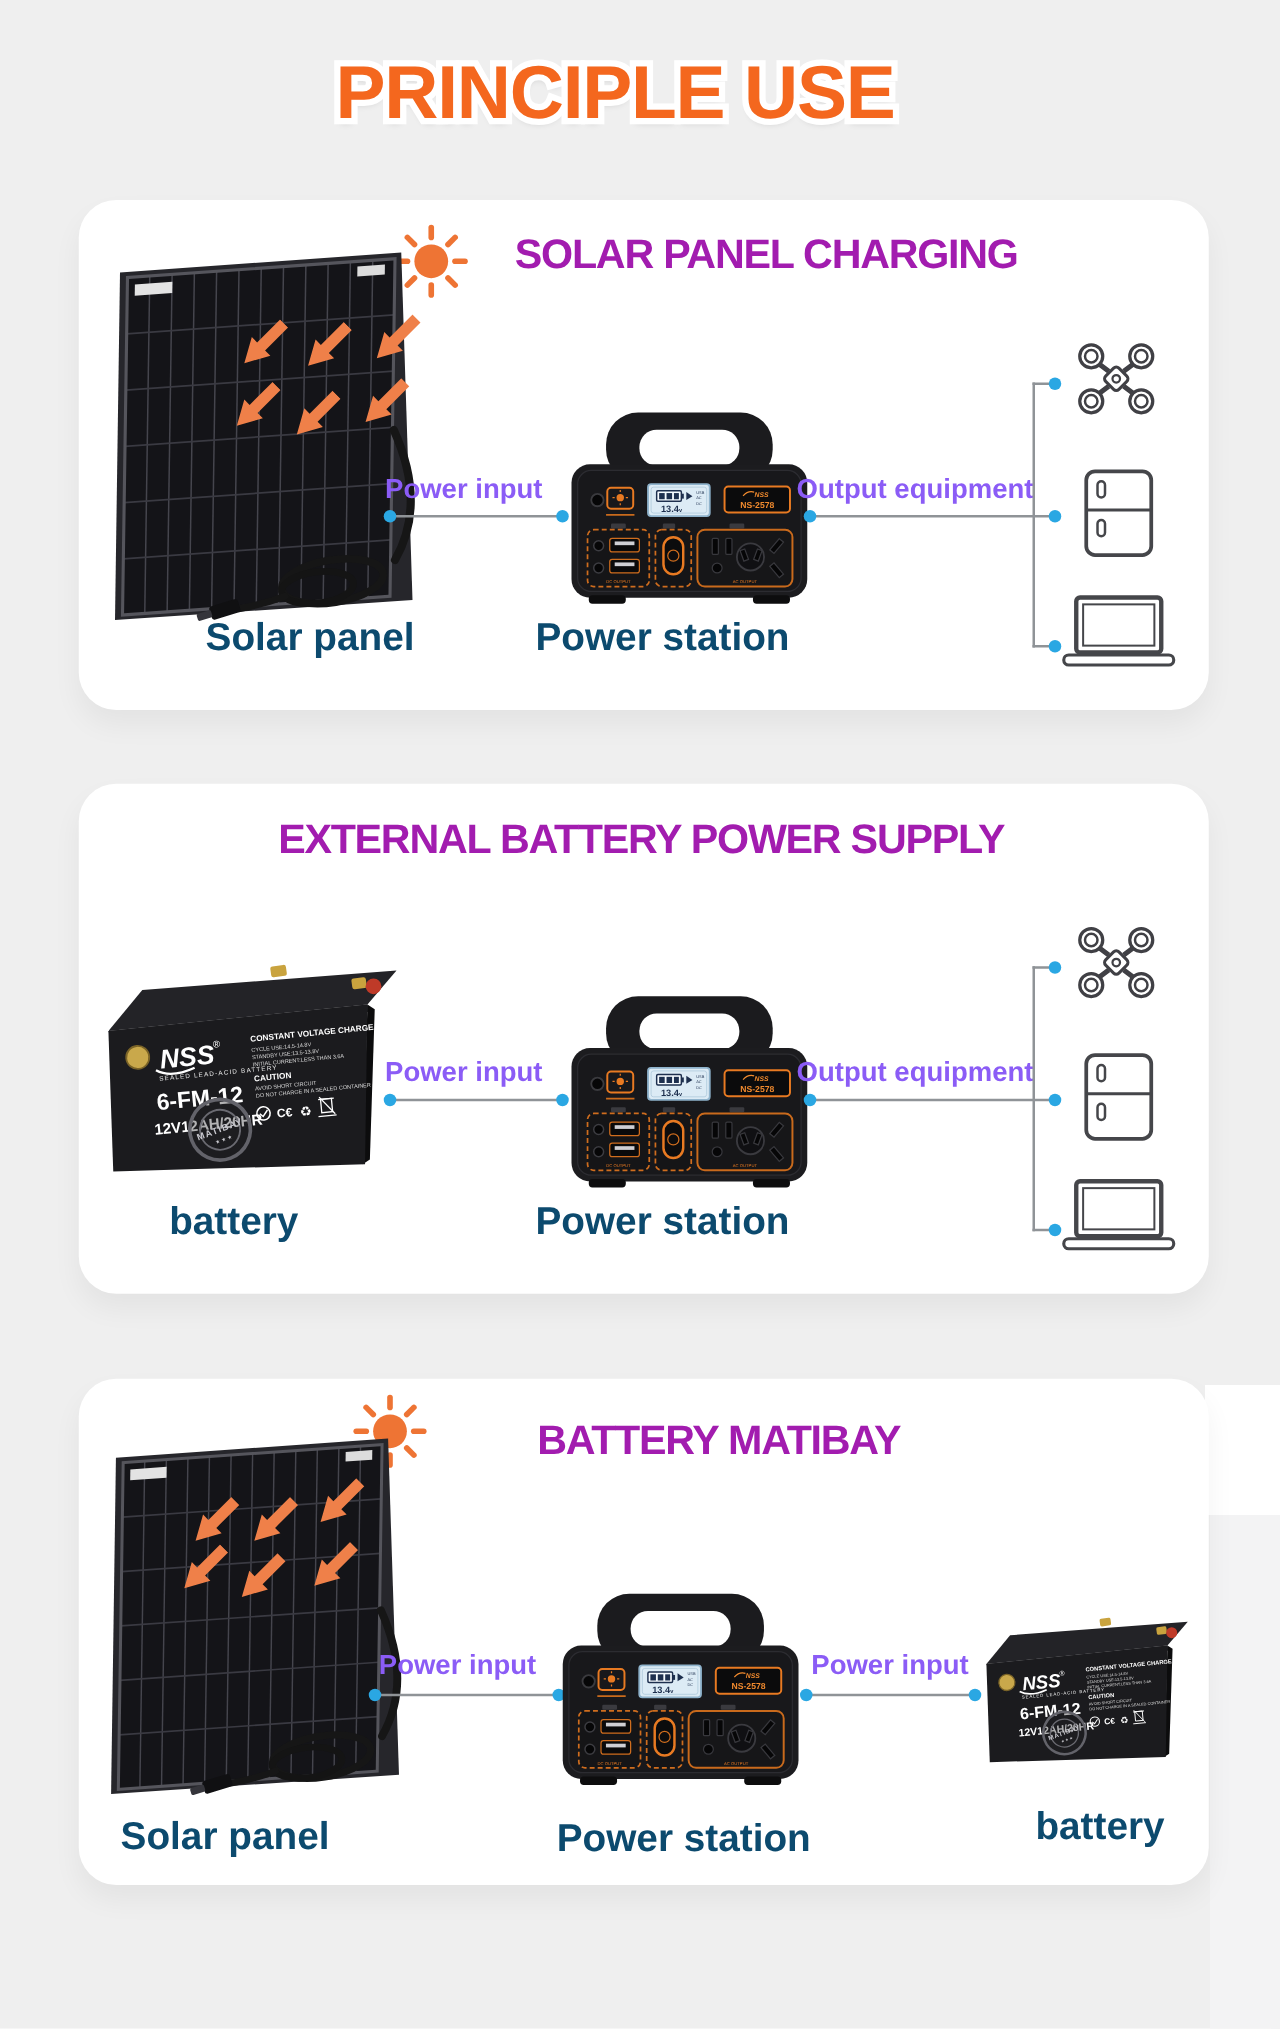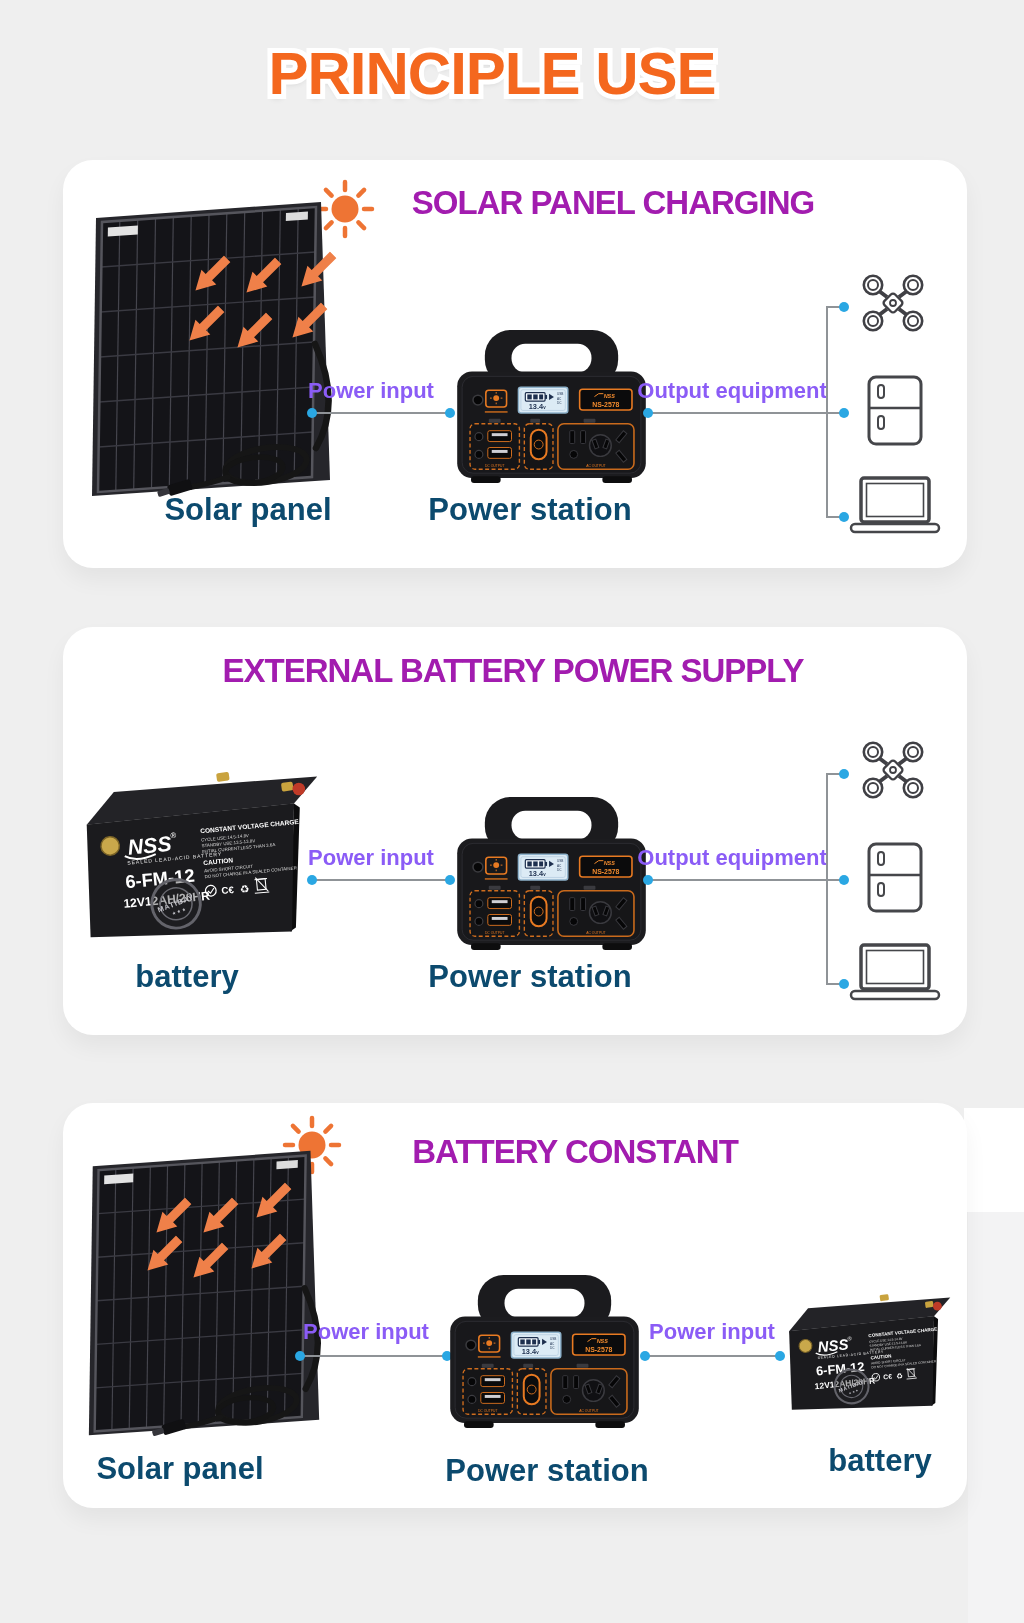--- a/index.html
+++ b/index.html
@@ -471,21 +471,21 @@
       <line x1="55" y1="40" x2="63" y2="40"></line>
       <line x1="49.4" y1="53.4" x2="55.1" y2="59.1"></line>
       <line x1="36" y1="59" x2="36" y2="67"></line>
       <line x1="22.6" y1="53.4" x2="16.9" y2="59.1"></line>
       <line x1="17" y1="40" x2="9" y2="40"></line>
       <line x1="22.6" y1="26.6" x2="16.9" y2="20.9"></line>
     </g>
     <circle cx="36" cy="40" r="13.5" fill="#ee7434"></circle>
   </svg>
 </div>
-    <h2 class="sec-title" style="left:512px;top:30px">BATTERY CONSTANT</h2>
+    <h2 class="sec-title" style="left:512px;top:30px">BATTERY MATIBAY</h2>
     <div class="mount" style="left:22px;top:40px;width:240px;height:302px">
   <svg viewBox="0 0 248 312">
     <polygon points="8,24 233,8 242,286 4,302" fill="#26262b"></polygon>
     <g transform="matrix(1,-0.0701,-0.0148,1,14,28)">
       <rect width="214" height="270" fill="#141418"></rect>
       <g stroke="#45454d" stroke-width="1.2">
         <line x1="17.8" y1="0" x2="17.8" y2="270"></line>
               <line x1="35.7" y1="0" x2="35.7" y2="270"></line>
         <line x1="53.5" y1="0" x2="53.5" y2="270"></line>
               <line x1="71.3" y1="0" x2="71.3" y2="270"></line>

